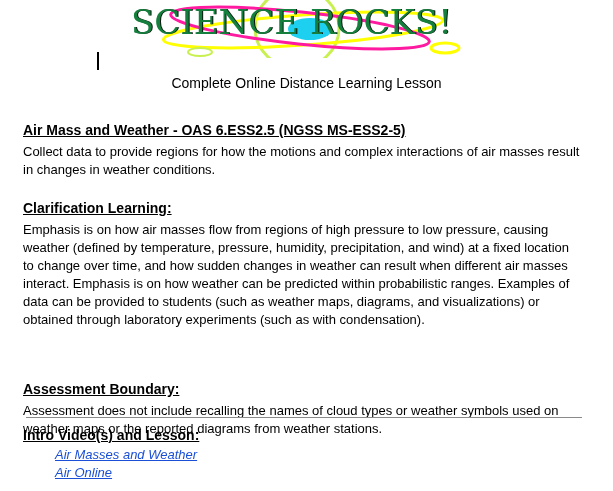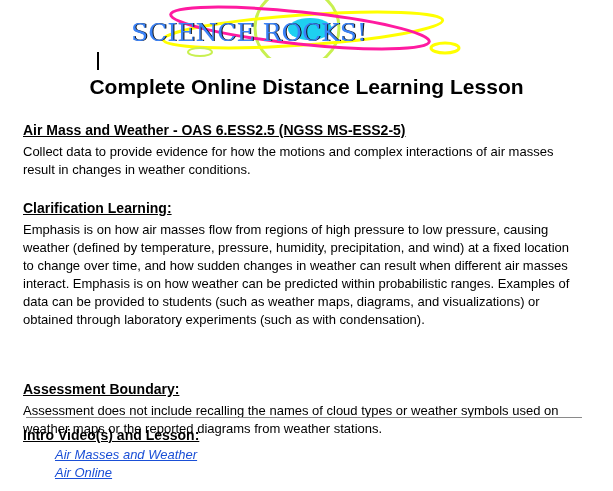--- a/index.html
+++ b/index.html
@@ -5,31 +5,31 @@
     html, body { margin: 0; padding: 0; background: #ffffff; }
     body {
       width: 613px; height: 491px; overflow: hidden; position: relative;
       font-family: "Liberation Sans", sans-serif; color: #000;
     }
     .logo {
       position: absolute; left: 125px; top: 0; width: 360px; height: 58px;
     }
     .logo svg { position: absolute; left: 0; top: 0; }
     .logo-text {
-      position: absolute; left: 6px; top: 18px;
-      font-family: "DejaVu Serif", serif; font-size: 25px; letter-spacing: 0px;
-      color: #3b82f6; white-space: nowrap; font-weight: normal;
+      position: absolute; left: 6px; top: 2px;
+      font-family: "DejaVu Serif", serif; font-size: 34px; letter-spacing: 0px;
+      color: #15803d; white-space: nowrap; font-weight: normal;
       text-shadow: 1px 0 0 #111;
     }
     .cursor {
       position: absolute; left: 97px; top: 52px; width: 2px; height: 18px; background: #000;
     }
     .subtitle {
       position: absolute; left: 0; width: 613px; top: 75px; text-align: center;
-      font-weight: bold; font-size: 21px;
+      font-weight: normal; font-size: 14px;
     }
     .section { position: absolute; left: 23px; width: 560px; }
     .heading {
       font-weight: bold; font-size: 14px; text-decoration: underline;
       margin: 0; line-height: 21px; white-space: nowrap;
     }
     .body-text {
       font-size: 13px; line-height: 18px; margin: 2px 0 0 0;
     }
     .rule {
@@ -54,21 +54,21 @@
   </svg>
   <div class="logo-text">SCIENCE ROCKS!</div>
 </div>
 
 <div class="cursor"></div>
 
 <div class="subtitle">Complete Online Distance Learning Lesson</div>
 
 <div class="section" style="top:120px;">
   <h2 class="heading">Air Mass and Weather - OAS 6.ESS2.5 (NGSS MS-ESS2-5)</h2>
-  <p class="body-text">Collect data to provide evidence for how the motions and complex interactions of air masses result in changes in weather conditions.</p>
+  <p class="body-text">Collect data to provide regions for how the motions and complex interactions of air masses result in changes in weather conditions.</p>
 </div>
 
 <div class="section" style="top:198px;">
   <h2 class="heading">Clarification Learning:</h2>
   <p class="body-text">Emphasis is on how air masses flow from regions of high pressure to low pressure, causing weather (defined by temperature, pressure, humidity, precipitation, and wind) at a fixed location to change over time, and how sudden changes in weather can result when different air masses interact. Emphasis is on how weather can be predicted within probabilistic ranges. Examples of data can be provided to students (such as weather maps, diagrams, and visualizations) or obtained through laboratory experiments (such as with condensation).</p>
 </div>
 
 <div class="section" style="top:347px;margin-top:32px;">
   <h2 class="heading">Assessment Boundary:</h2>
   <p class="body-text">Assessment does not include recalling the names of cloud types or weather symbols used on weather maps or the reported diagrams from weather stations.</p>

